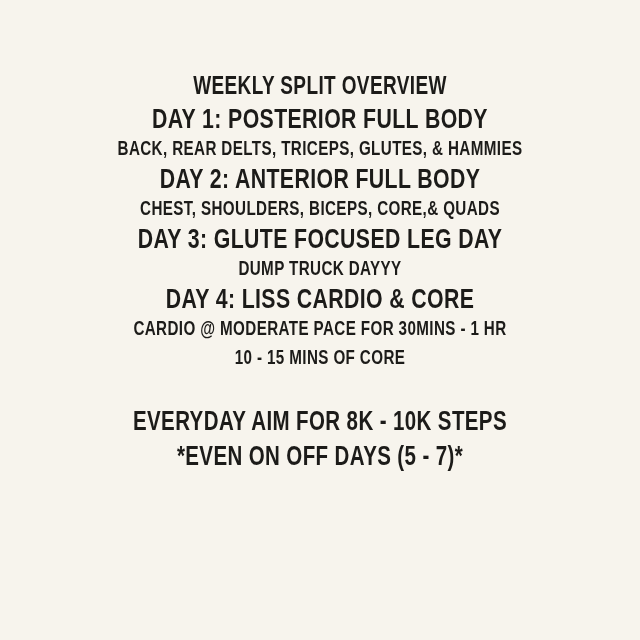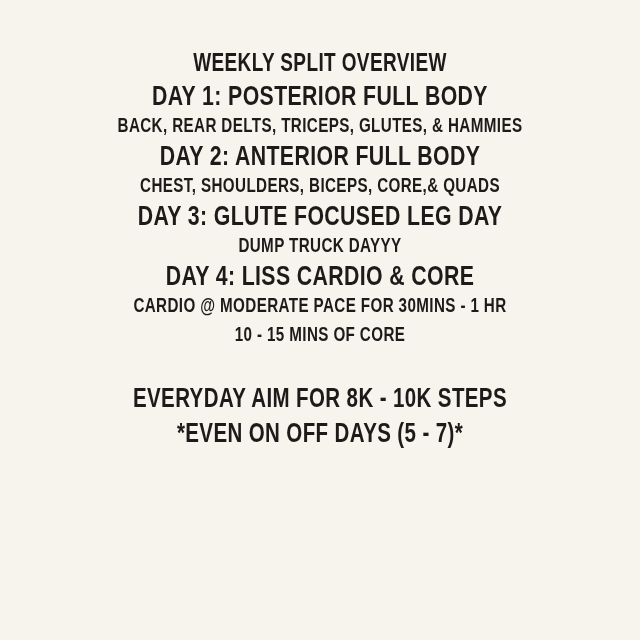--- a/index.html
+++ b/index.html
@@ -10,21 +10,21 @@
     width: 640px;
     height: 640px;
     background: #F7F4ED;
     overflow: hidden;
     font-family: "Liberation Sans", sans-serif;
   }
   .poster {
     width: 640px;
     height: 640px;
     box-sizing: border-box;
-    padding-top: 44px;
+    padding-top: 67px;
     text-align: center;
     color: #1C1B19;
   }
   .line {
     display: block;
     font-weight: 700;
     transform: scaleX(0.76);
     transform-origin: 50% 50%;
     white-space: nowrap;
     letter-spacing: 0.5px;

